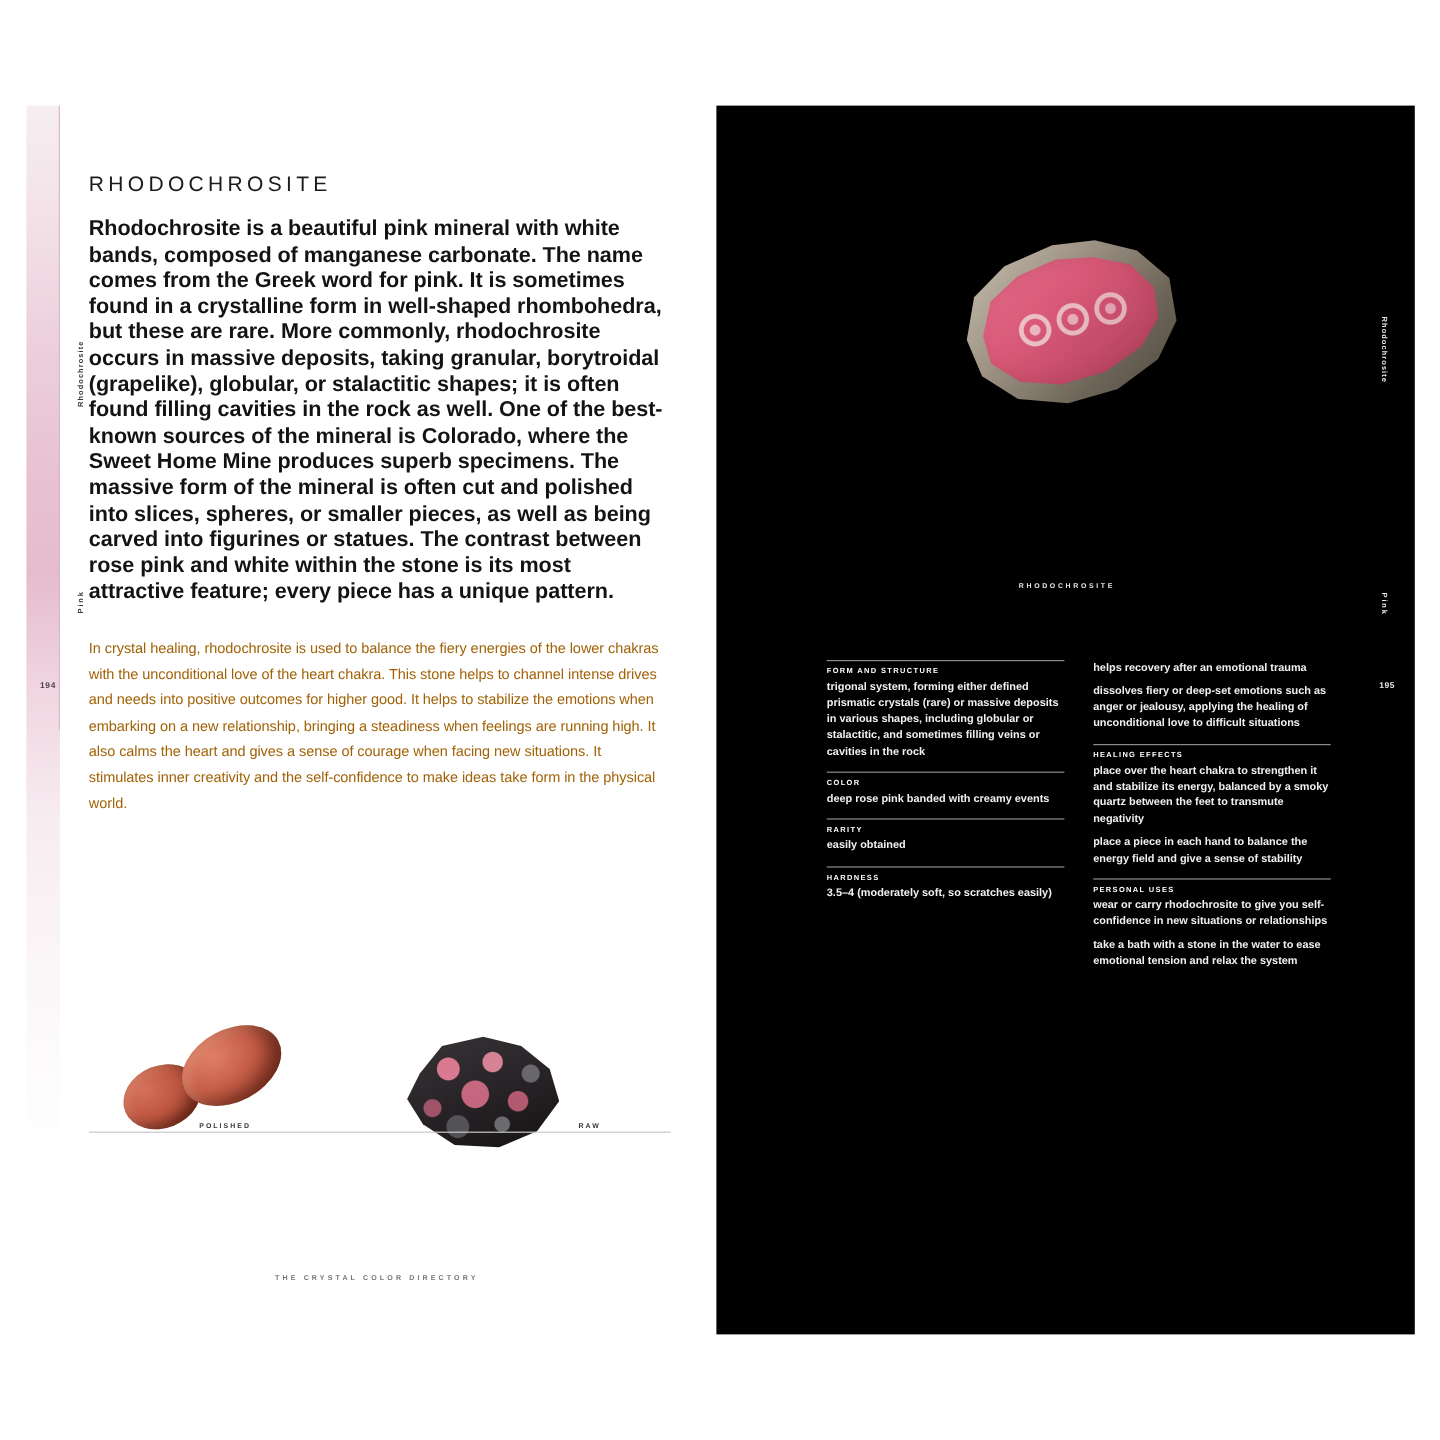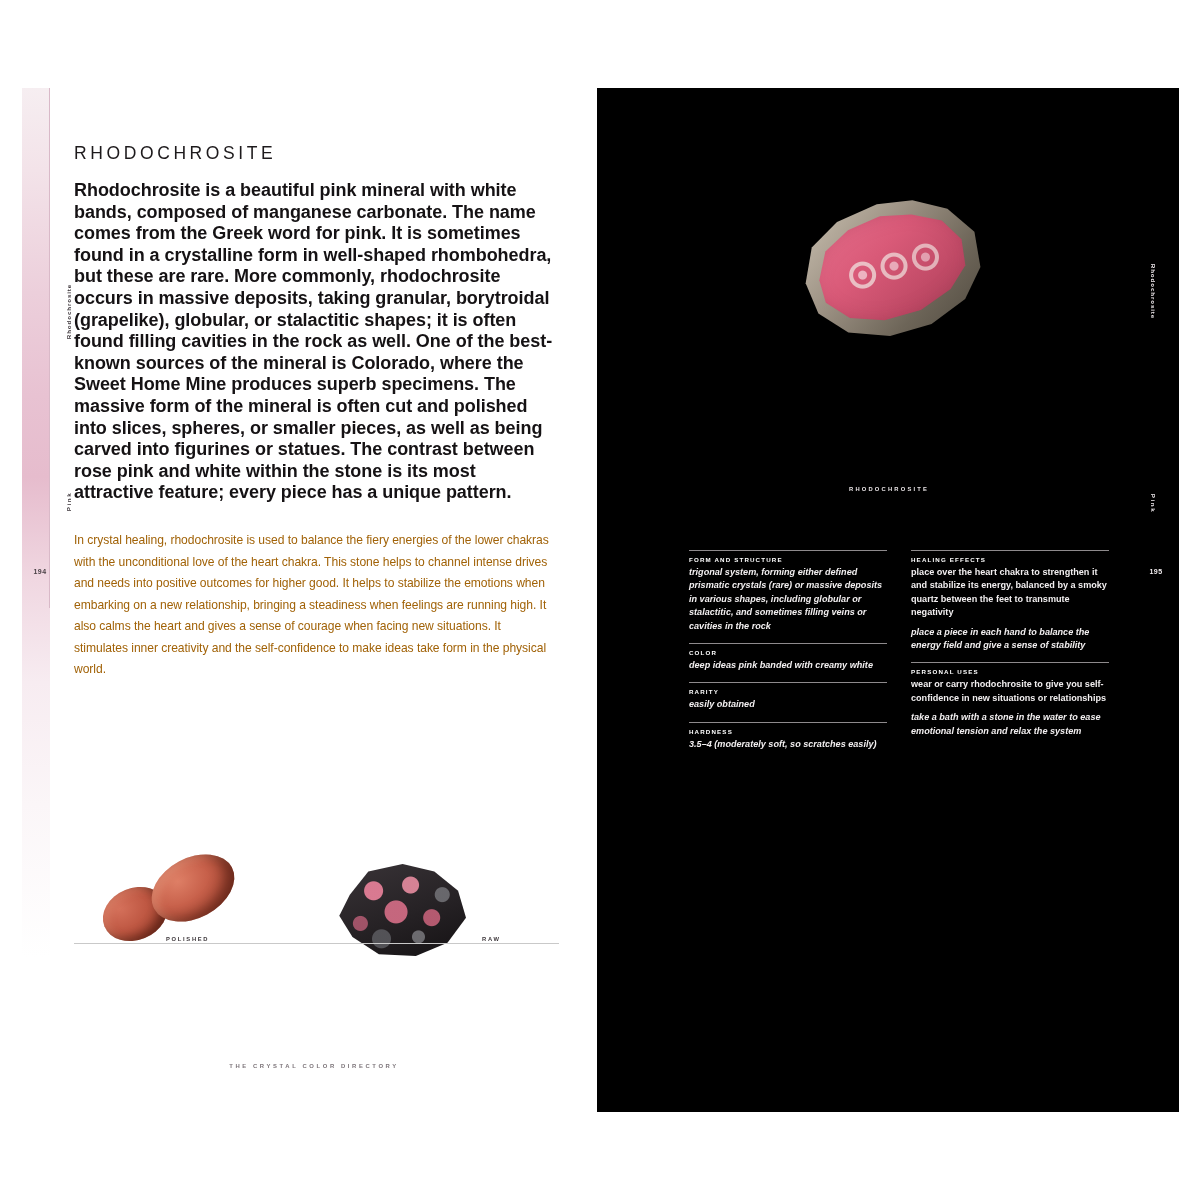--- a/index.html
+++ b/index.html
@@ -297,21 +297,21 @@
     margin-bottom: 3px;
     text-transform: uppercase;
   }
   .sec-text {
     font-size: 9.1px;
     line-height: 13.4px;
     color: #f2eff0;
     margin: 0 0 6px 0;
     font-weight: bold;
   }
-  .sec-text:last-child { margin-bottom: 0; font-style: italic; }
+  .sec-text:last-child { margin-bottom: 0; }
 </style>
 </head>
 <body>
 
 <div class="spread">
 
   <div class="left-page">
     <div class="edge-strip"></div>
     <div class="edge-rule"></div>
 
@@ -356,35 +356,39 @@
 
       <div class="col">
         <div class="sec">
           <div class="sec-rule"></div>
           <div class="sec-head">FORM AND STRUCTURE</div>
           <p class="sec-text">trigonal system, forming either defined prismatic crystals (rare) or massive deposits in various shapes, including globular or stalactitic, and sometimes filling veins or cavities in the rock</p>
         </div>
         <div class="sec">
           <div class="sec-rule"></div>
           <div class="sec-head">COLOR</div>
-          <p class="sec-text">deep ideas pink banded with creamy white</p>
+          <p class="sec-text">deep rose pink banded with creamy events</p>
         </div>
         <div class="sec">
           <div class="sec-rule"></div>
           <div class="sec-head">RARITY</div>
           <p class="sec-text">easily obtained</p>
         </div>
         <div class="sec">
           <div class="sec-rule"></div>
           <div class="sec-head">HARDNESS</div>
           <p class="sec-text">3.5–4 (moderately soft, so scratches easily)</p>
         </div>
       </div>
 
       <div class="col">
+        <div class="sec no-rule">
+          <p class="sec-text">helps recovery after an emotional trauma</p>
+          <p class="sec-text">dissolves fiery or deep-set emotions such as anger or jealousy, applying the healing of unconditional love to difficult situations</p>
+        </div>
         <div class="sec">
           <div class="sec-rule"></div>
           <div class="sec-head">HEALING EFFECTS</div>
           <p class="sec-text">place over the heart chakra to strengthen it and stabilize its energy, balanced by a smoky quartz between the feet to transmute negativity</p>
           <p class="sec-text">place a piece in each hand to balance the energy field and give a sense of stability</p>
         </div>
         <div class="sec">
           <div class="sec-rule"></div>
           <div class="sec-head">PERSONAL USES</div>
           <p class="sec-text">wear or carry rhodochrosite to give you self-confidence in new situations or relationships</p>

